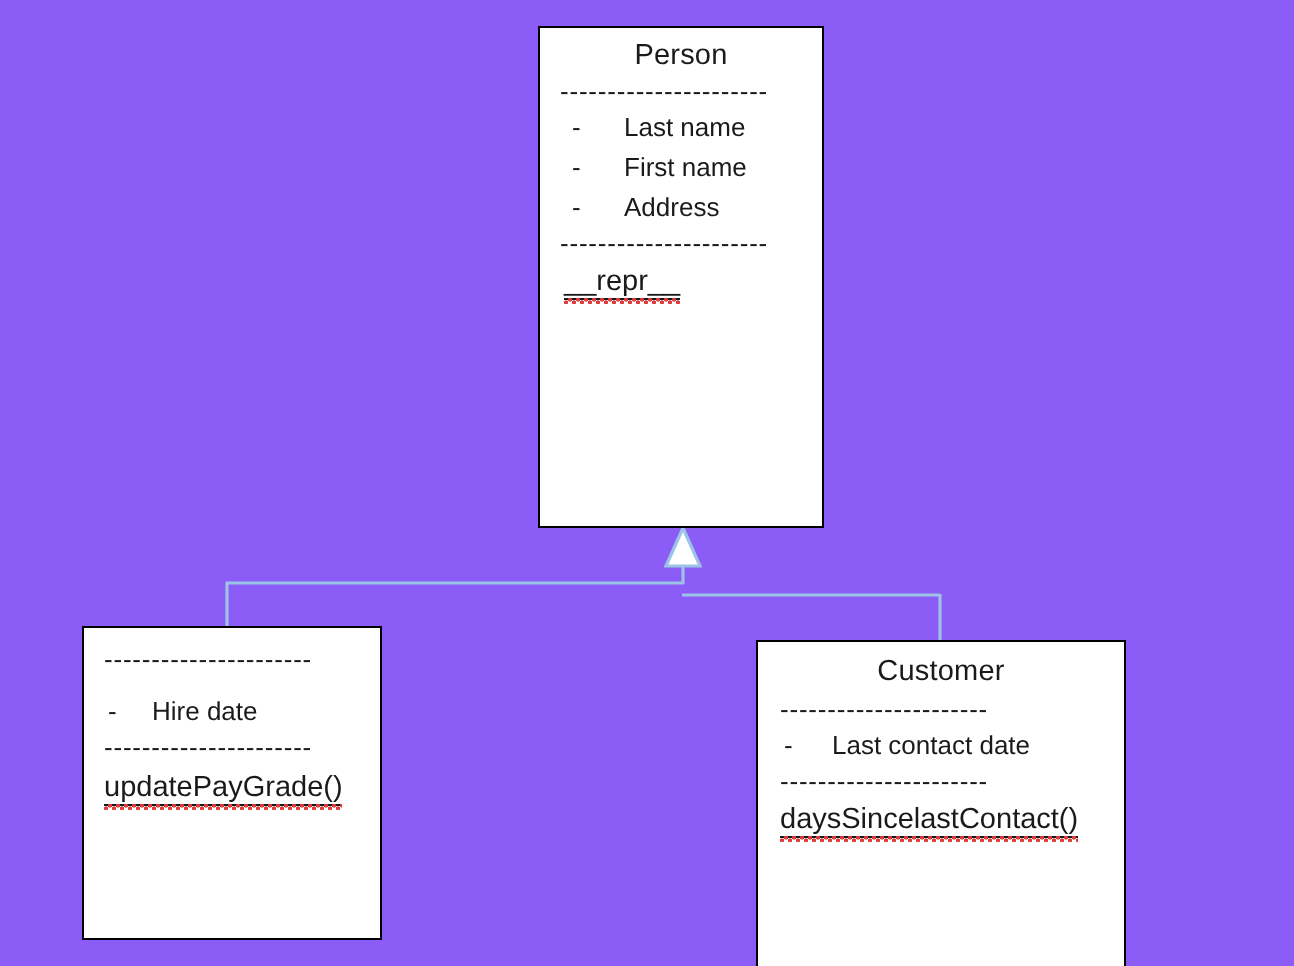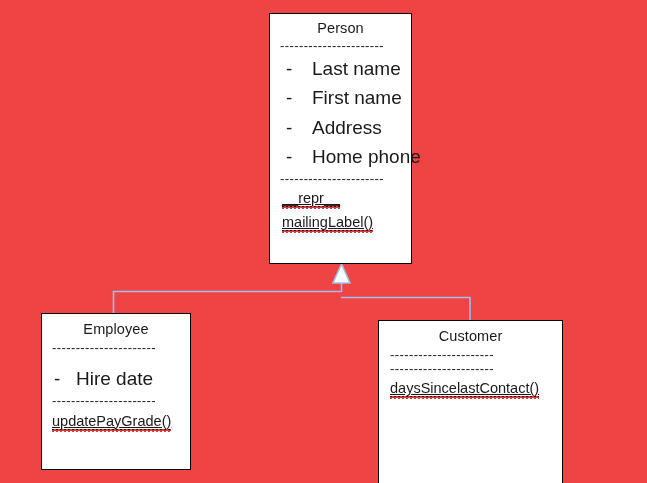--- a/index.html
+++ b/index.html
@@ -8,21 +8,21 @@
     background: #ffffff;
   }
   body {
     font-family: "Liberation Sans", sans-serif;
     -webkit-font-smoothing: antialiased;
   }
   #canvas {
     position: relative;
     width: 647px;
     height: 483px;
-    background: #ef4444;
+    background: #8b5cf6;
     overflow: hidden;
   }
 
   
   #connectors {
     position: absolute;
     left: 0;
     top: 0;
     width: 647px;
     height: 483px;
@@ -46,37 +46,36 @@
   .sep {
     font-size: 13px;
     color: #1a1a1a;
     letter-spacing: 0.4px;
     line-height: 0.9;
     white-space: nowrap;
     overflow: hidden;
     font-family: "Liberation Sans", sans-serif;
   }
   .attr-row {
-    font-size: 19px;
+    font-size: 13px;
     color: #1a1a1a;
     line-height: 1.55;
     white-space: nowrap;
   }
   .attr-dash {
     display: inline-block;
     width: 26px;
   }
   .method-row {
     font-size: 14.5px;
     color: #1a1a1a;
     line-height: 1.5;
     white-space: nowrap;
     position: relative;
     display: inline-block;
-    text-decoration: underline;
   }
   
   .method-row .mtext {
     border-bottom: 1.2px solid #1a1a1a;
     padding-bottom: 0px;
   }
   
   .spell {
     position: relative;
   }
@@ -163,39 +162,32 @@
     <div class="attrs">
       <div class="attr-row">
         <span class="attr-dash">-</span><span>Last name</span>
       </div>
       <div class="attr-row">
         <span class="attr-dash">-</span><span>First name</span>
       </div>
       <div class="attr-row">
         <span class="attr-dash">-</span><span>Address</span>
       </div>
-      <div class="attr-row">
-        <span class="attr-dash">-</span><span>Home phone</span>
-      </div>
     </div>
 
     <div class="sep">----------------------</div>
 
     <div class="methods method-list">
       <div>
         <span class="method-row"><span class="mtext spell">__repr__</span></span>
       </div>
-      <div>
-        <span class="method-row"><span class="mtext spell">mailingLabel()</span></span>
-      </div>
     </div>
   </div>
 
   <div class="uml-class" id="class-employee">
-    <div class="class-name">Employee</div>
     <div class="sep">----------------------</div>
 
     <div class="attrs">
       <div class="attr-row">
         <span class="attr-dash">-</span><span>Hire date</span>
       </div>
     </div>
 
     <div class="sep">----------------------</div>
 
@@ -203,20 +195,25 @@
       <div>
         <span class="method-row"><span class="mtext spell">updatePayGrade()</span></span>
       </div>
     </div>
   </div>
 
   <div class="uml-class" id="class-customer">
     <div class="class-name">Customer</div>
     <div class="sep">----------------------</div>
 
+    <div class="attrs">
+      <div class="attr-row">
+        <span class="attr-dash">-</span><span>Last contact date</span>
+      </div>
+    </div>
 
     <div class="sep">----------------------</div>
 
     <div class="methods method-list">
       <div>
         <span class="method-row"><span class="mtext spell">daysSincelastContact()</span></span>
       </div>
     </div>
   </div>
 

